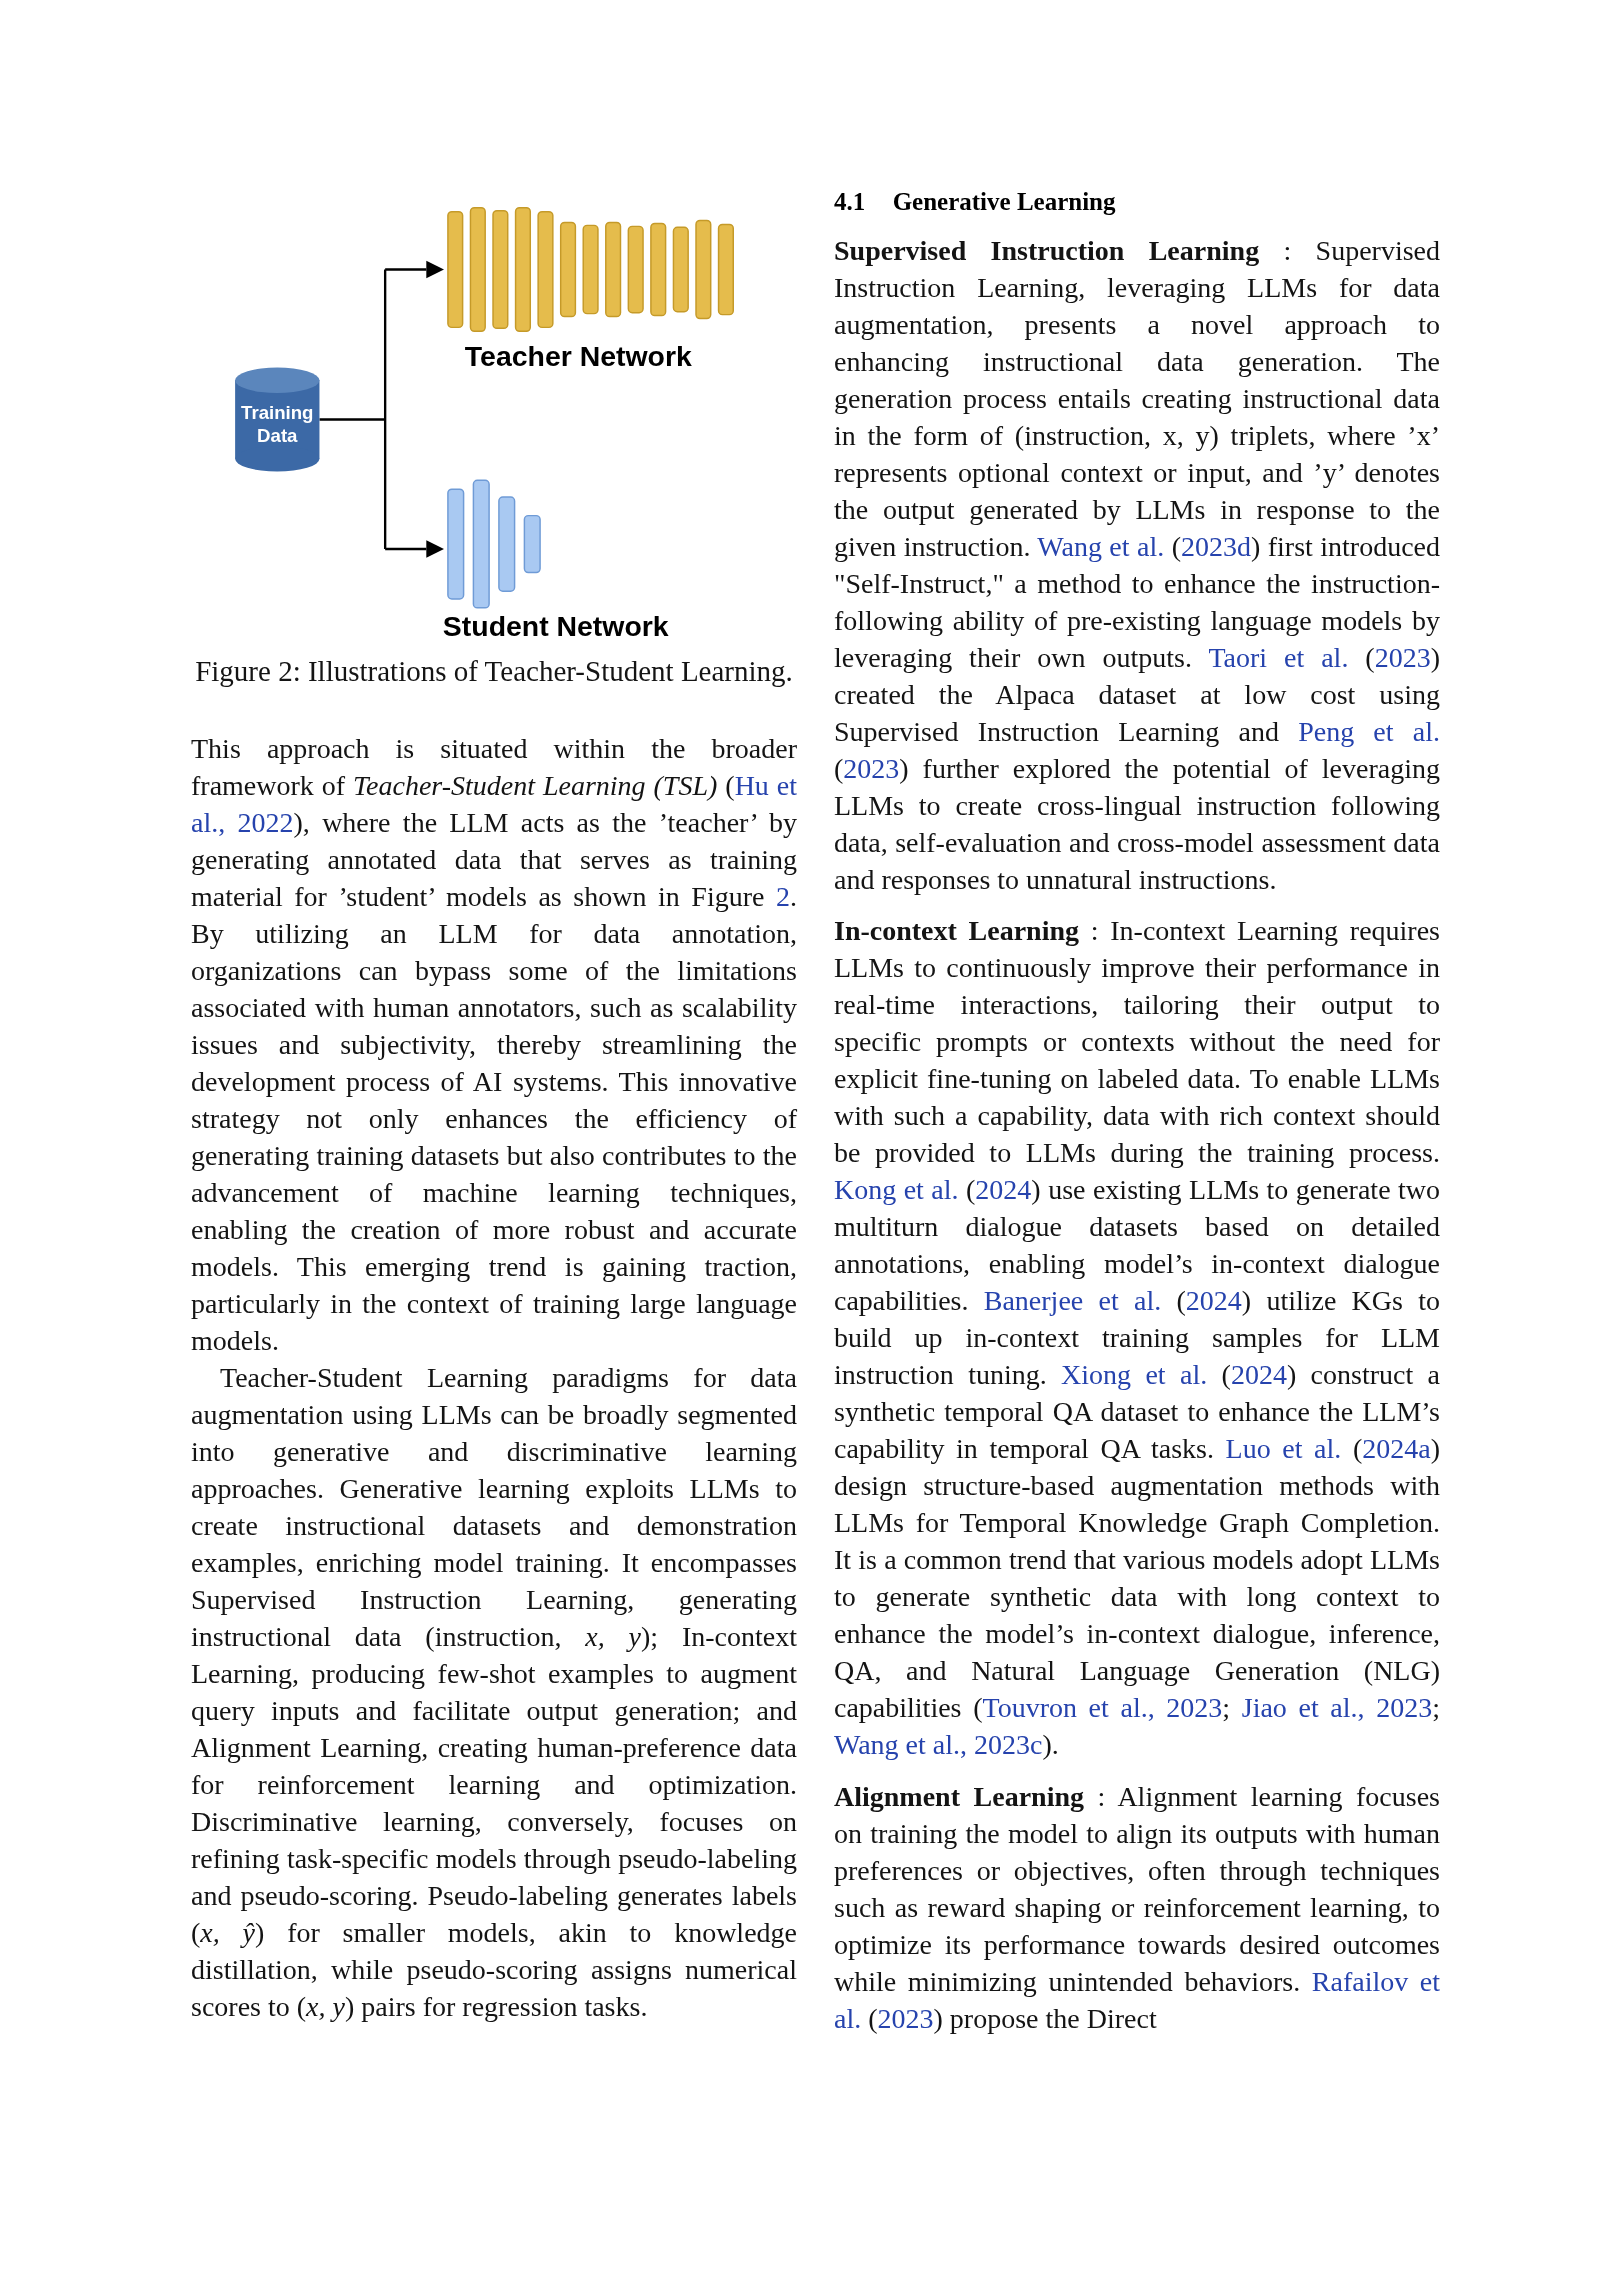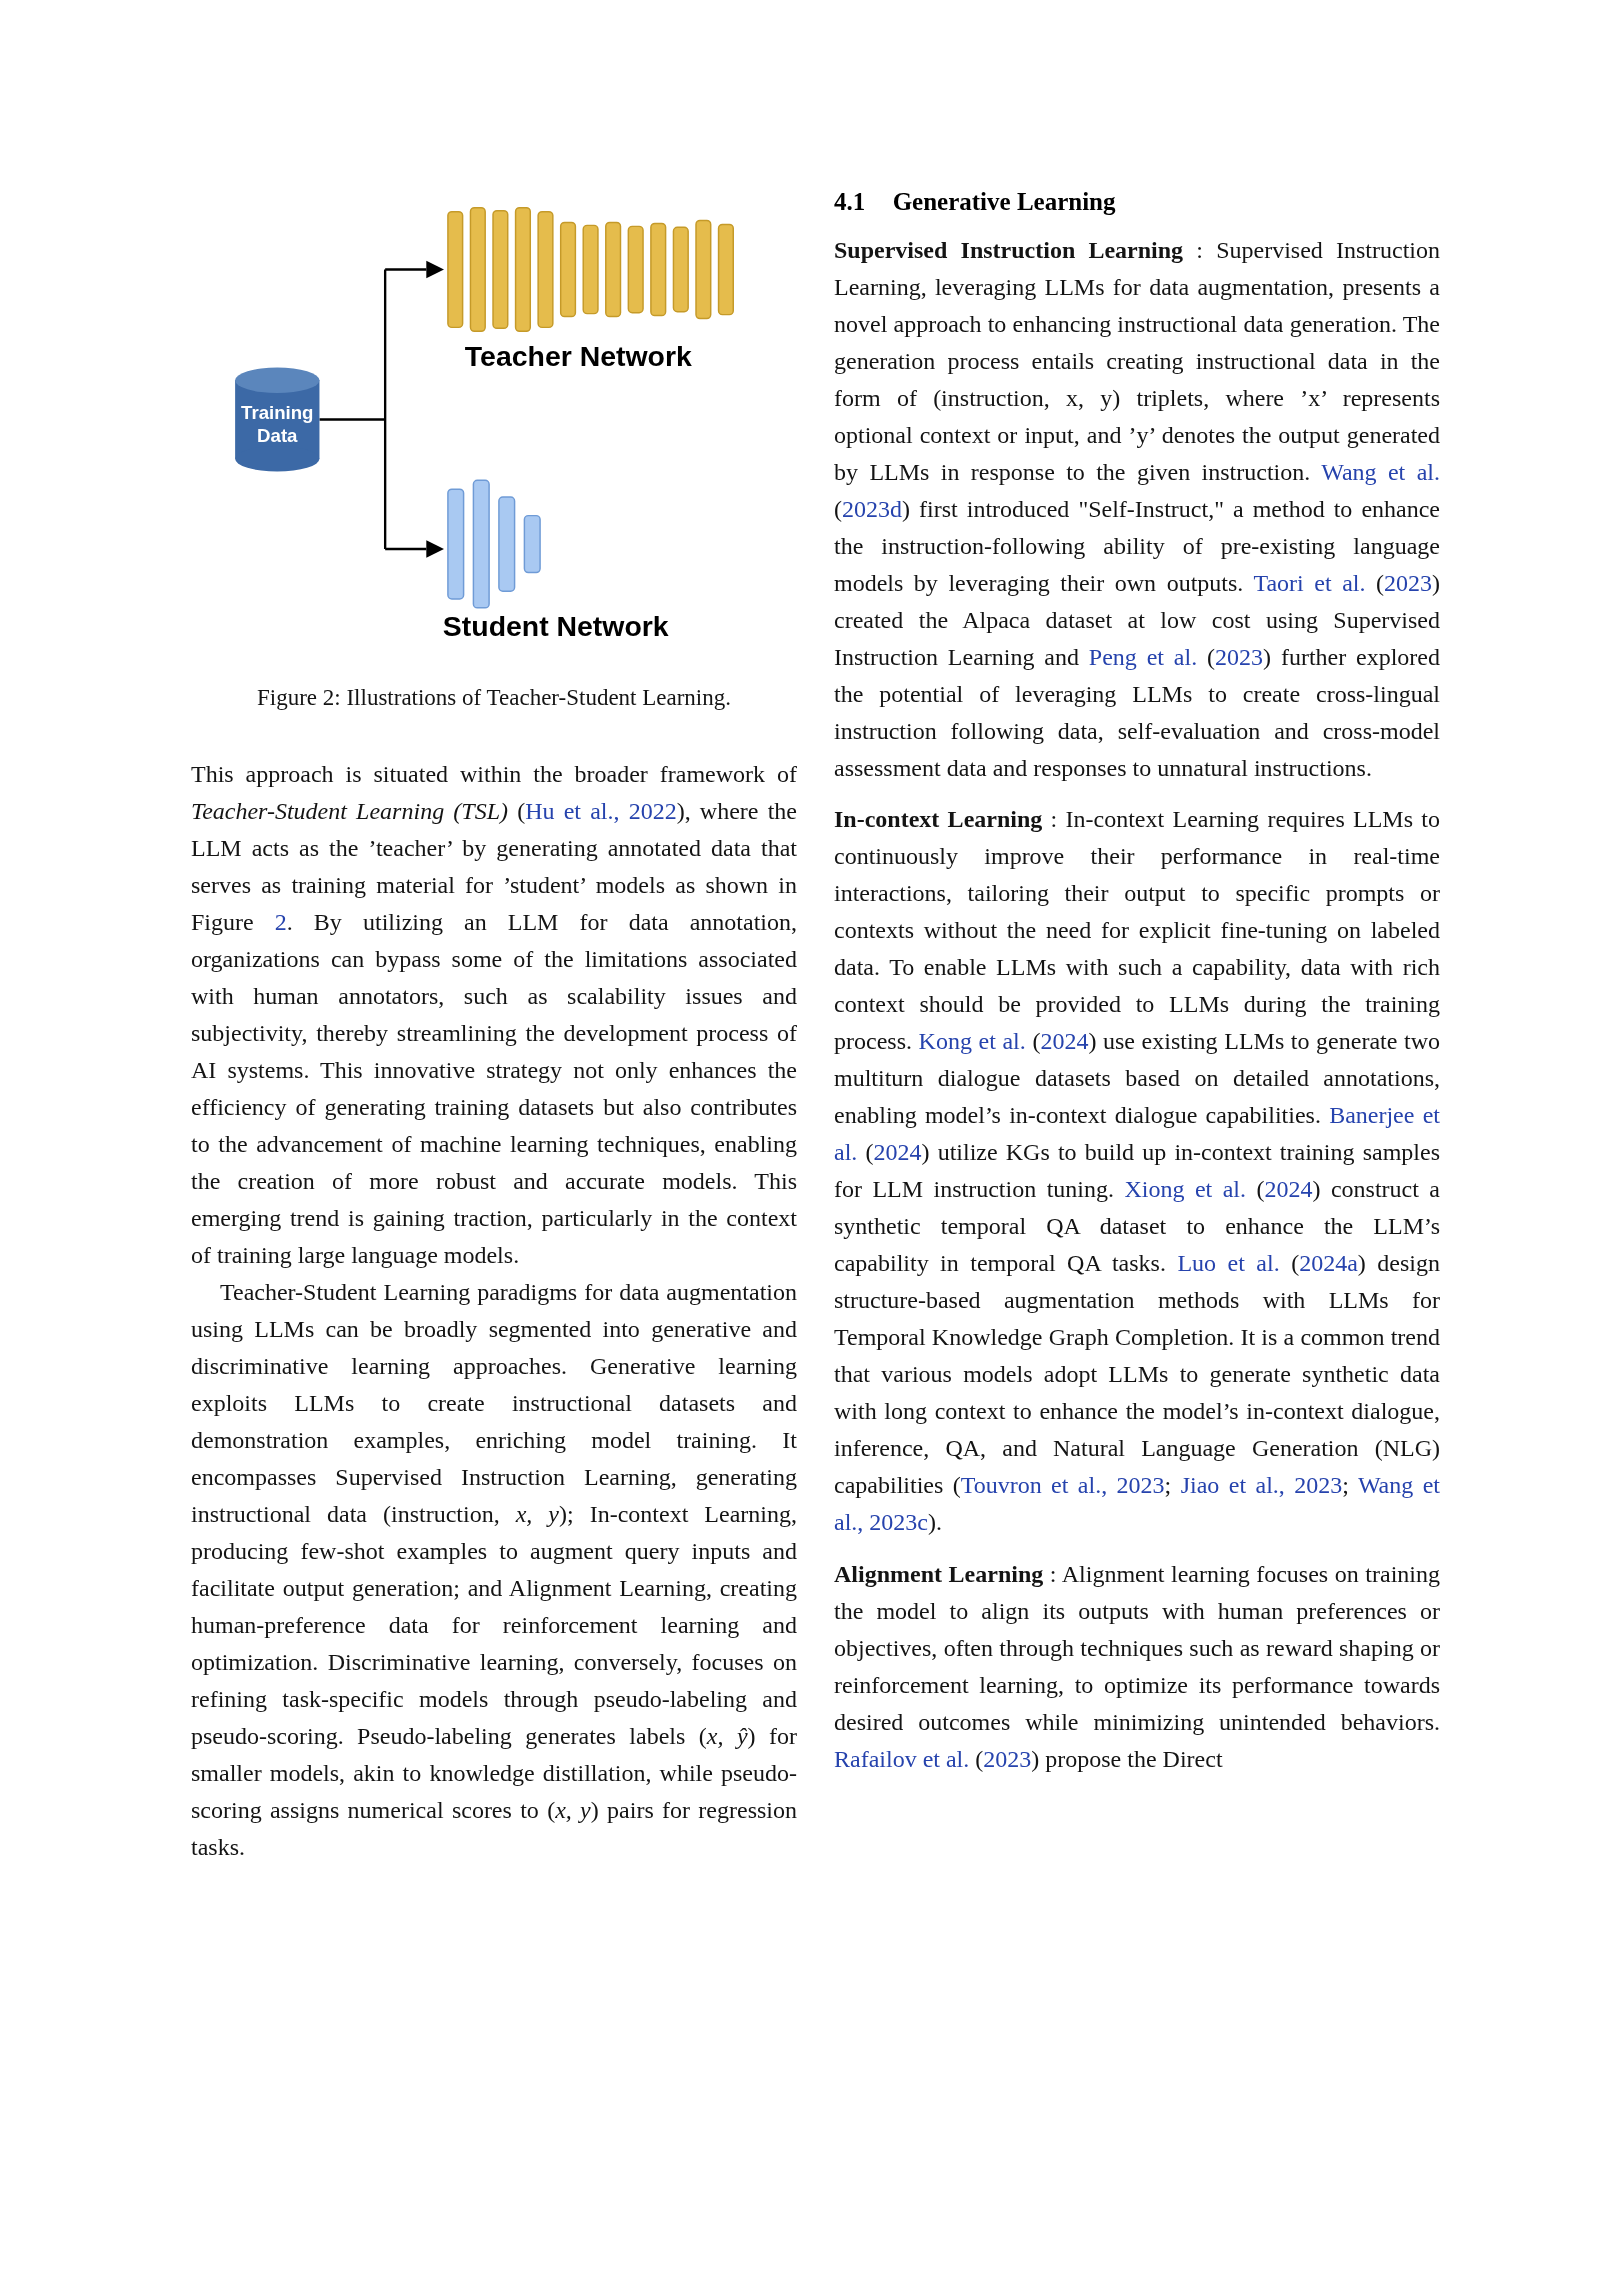--- a/index.html
+++ b/index.html
@@ -8,25 +8,25 @@
     position:relative;width:1621px;height:2293px;background:#ffffff;
     font-family:"Liberation Serif",serif;color:#141414;overflow:hidden;
   }
   .col{position:absolute;width:606px;}
   .col-left{left:191px;top:191px;}
   .col-right{left:834px;top:186px;}
 
   figure.fig{margin:0;padding:0;}
   figure.fig svg{display:block;}
   .caption{
-    margin-top:31px;text-align:center;font-size:23px;line-height:29px;color:#141414;
+    margin-top:5px;text-align:center;font-size:29px;line-height:29px;color:#141414;
   }
 
   .para{
-    font-size:24px;line-height:37px;text-align:justify;margin:0;
+    font-size:28px;line-height:37px;text-align:justify;margin:0;
     hyphens:auto;-webkit-hyphens:auto;
   }
   .para.indent{text-indent:29px;}
   .para.left-first{margin-top:44px;}
   .col-right .para{margin-top:14.7px;}
 
   h2.section-heading{
     font-size:25px;font-weight:700;margin:0;line-height:31px;
     font-family:"Liberation Serif",serif;color:#000;
   }

